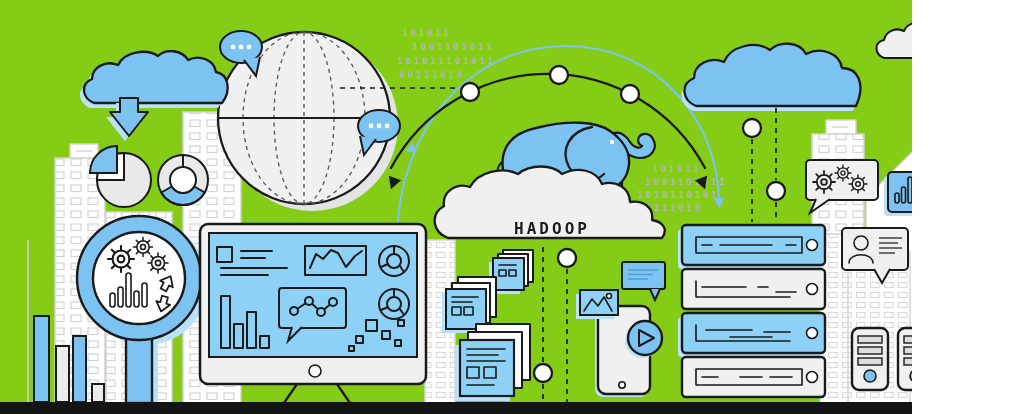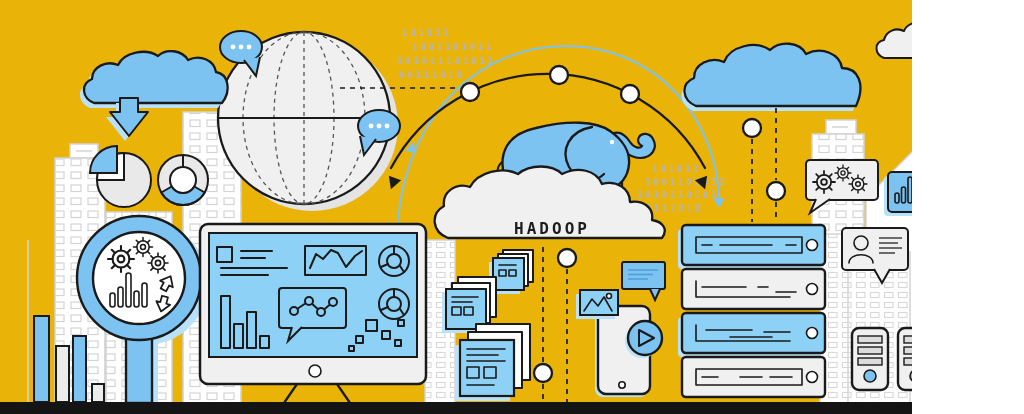--- a/index.html
+++ b/index.html
@@ -1,16 +1,16 @@
 <!DOCTYPE html>
 <html style="--accent_blue: #7cc3f2; --screen_blue: #8ed1f6; --shadow_blue: #b9e2fa; --panel_gray: #f0f0f0; --outline_dark: #1a1a1a; --building_line: #d4d4d4; --binary_gray: #b5b5b5; --ground_black: #141414;"><head>
 <meta charset="utf-8">
 <style>
   html,body{margin:0;padding:0;background:#fff;}
-  .stage{position:relative;width:912px;height:414px;overflow:hidden;background:#eab308;
+  .stage{position:relative;width:912px;height:414px;overflow:hidden;background:#84cc16;
          font-family:"DejaVu Sans Mono", monospace;}
   svg{display:block}
   
   .o{stroke:var(--outline_dark);stroke-width:2.3;fill:none;stroke-linecap:round;stroke-linejoin:round}
   .o1{stroke:var(--outline_dark);stroke-width:1.6;fill:none;stroke-linecap:round;stroke-linejoin:round}
   .o2{stroke:var(--outline_dark);stroke-width:2;fill:none;stroke-linecap:round;stroke-linejoin:round}
   .blue{fill:var(--accent_blue)}
   .screen{fill:var(--screen_blue)}
   .gray{fill:var(--panel_gray)}
   .white{fill:#ffffff}

